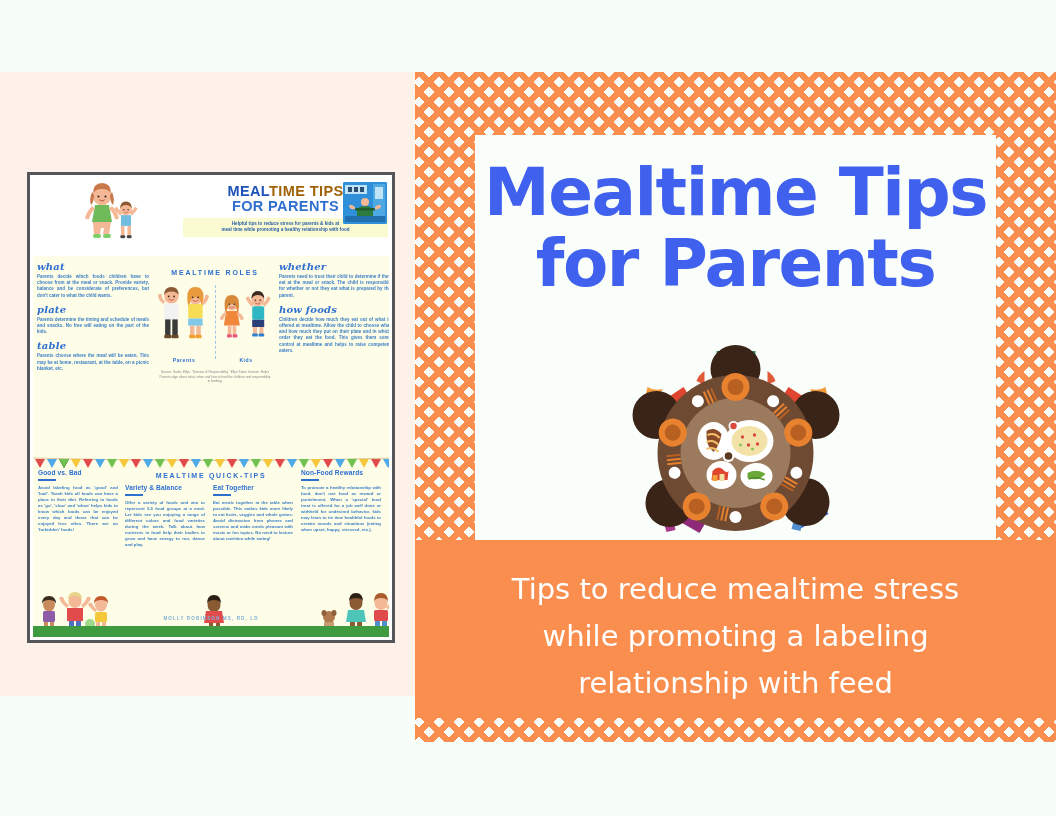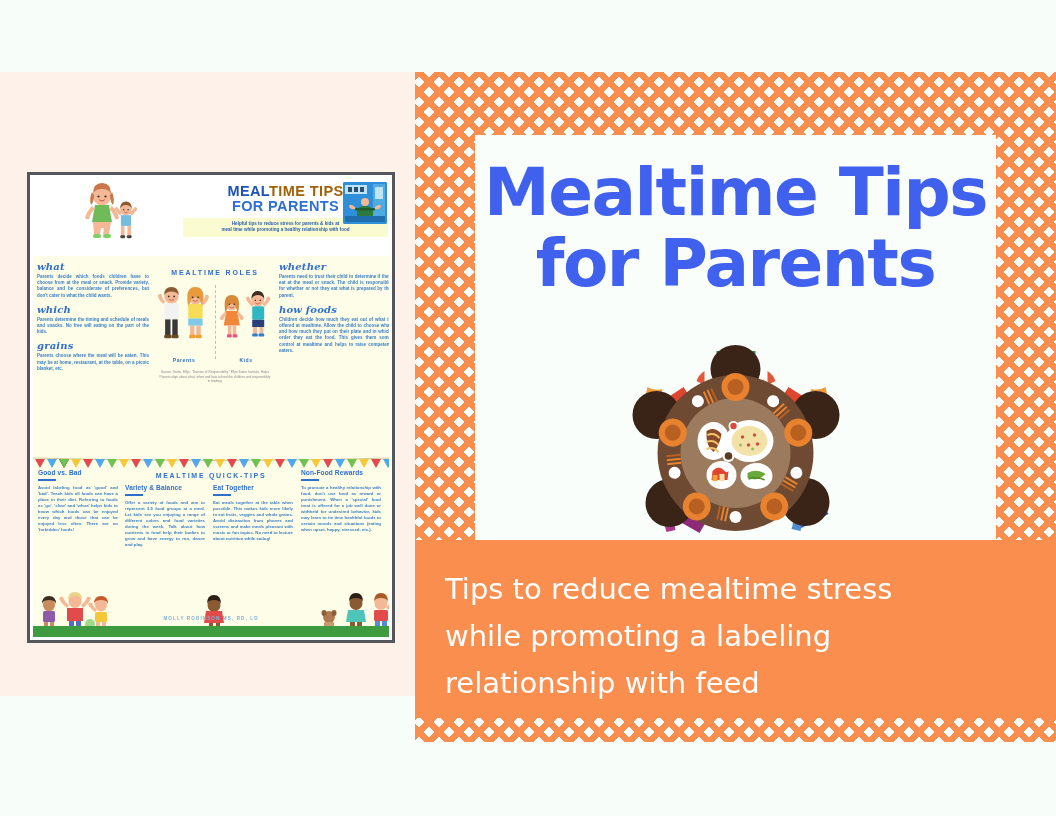--- a/index.html
+++ b/index.html
@@ -169,21 +169,21 @@
   .illus{
     position:absolute;left:50%;top:208px;transform:translateX(-50%);
     width:215px;height:215px;
   }
   .sub-band{
     position:absolute;left:0;top:468px;width:641px;height:178px;
     background:#f98e4f;
   }
   .sub-text{
     position:absolute;left:30px;right:30px;top:26px;
-    color:#ffffff;
+    text-align:center;color:#ffffff;
     font-family:"DejaVu Sans", sans-serif;
     font-size:29px;line-height:47px;font-weight:400;
   }
 </style>
 </head>
 <body>
 
 <div class="band-peach"></div>
 
 <div class="poster">
@@ -253,23 +253,23 @@
         <rect x="2" y="34" width="40" height="6" fill="#1f6fae"></rect>
       </svg>
     </div>
   </div>
 
   <div class="p-body">
 
     <div class="p-col left">
       <div class="scripthead">what</div>
       <div class="ptxt">Parents decide which foods children have to choose from at the meal or snack. Provide variety, balance and be considerate of preferences, but don't cater to what the child wants.</div>
-      <div class="scripthead">which</div>
+      <div class="scripthead">plate</div>
       <div class="ptxt">Parents determine the timing and schedule of meals and snacks. No free will eating on the part of the kids.</div>
-      <div class="scripthead">grains</div>
+      <div class="scripthead">table</div>
       <div class="ptxt">Parents choose where the meal will be eaten. This may be at home, restaurant, at the table, on a picnic blanket, etc.</div>
     </div>
 
     <div class="p-center">
       <div class="roles-title">MEALTIME ROLES</div>
       <div class="roles-figs">
         <div class="roles-divider"></div>
         <svg viewBox="0 0 124 72" width="124" height="72">
 
           <g transform="translate(4,4) scale(0.9)">

